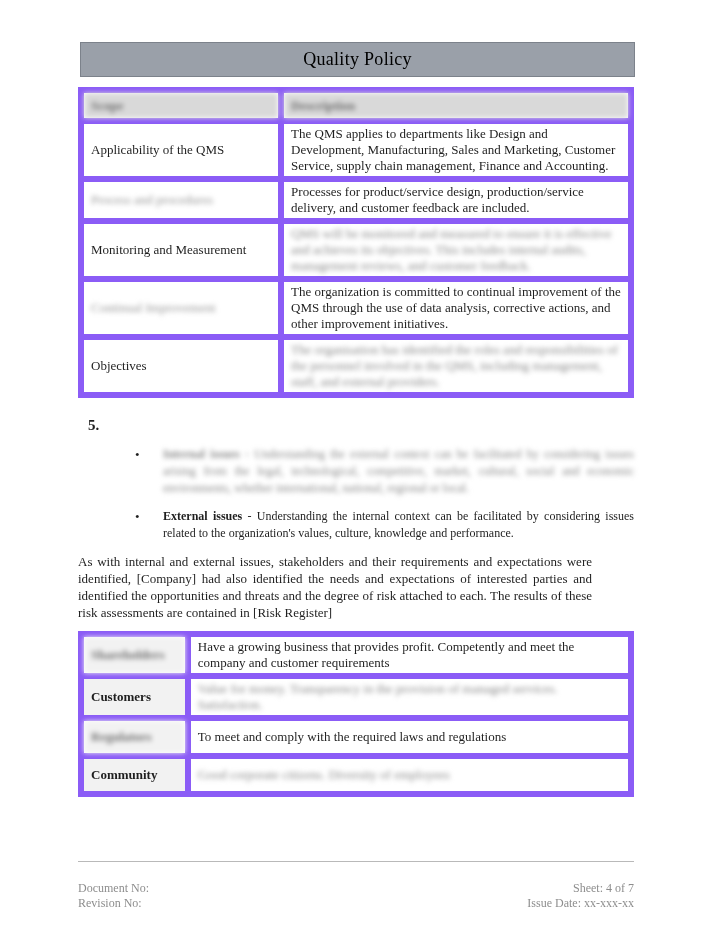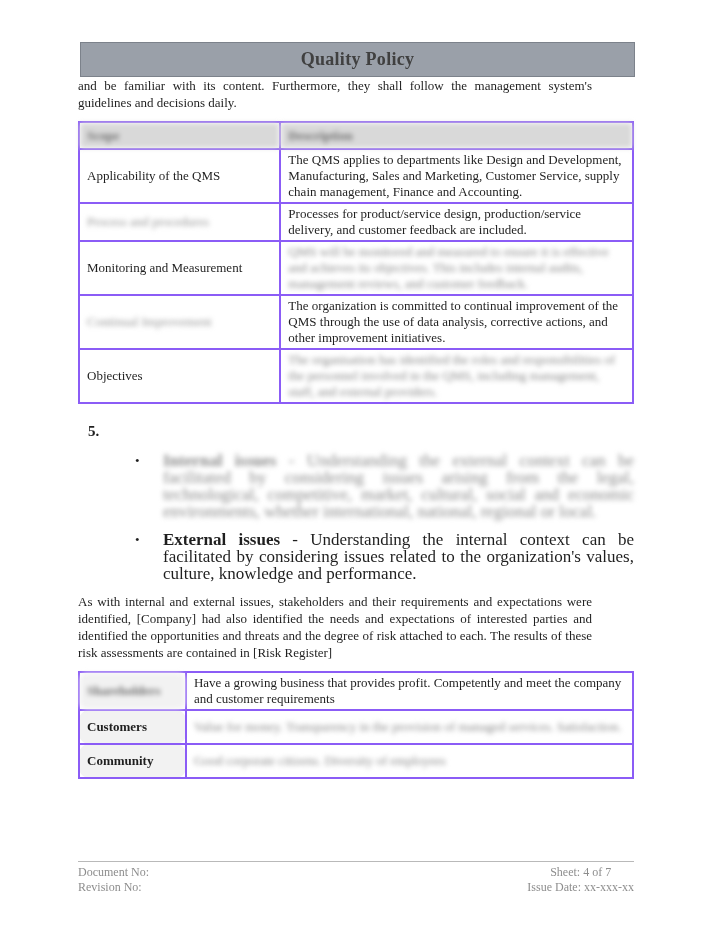--- a/index.html
+++ b/index.html
@@ -12,38 +12,38 @@
   }
   .page { position: relative; width: 720px; height: 930px; background: #fff; }
 
   
   .banner {
     position: absolute; left: 80px; top: 42px; width: 553px; height: 33px;
     background: #9aa0a9; border: 1px solid #7c828b;
     display: flex; align-items: center; justify-content: center;
   }
   .banner h1 {
-    margin: 15px; font-size: 18px; font-weight: bold; color: #404040;
+    margin: 15px; font-size: 18px; font-weight: normal; color: #000000;
     letter-spacing: 0.3px;
   }
 
   .flow { position: absolute; left: 78px; top: 77px; width: 556px; }
 
   p.para {
     margin: 0; font-size: 13px; line-height: 17px; text-align: justify;
   }
   .intro { margin: 18px 0 0 42px; width: 514px; }
 
   
   table.tbl {
     border-collapse: collapse; width: 556px; margin-top: 10px;
     font-size: 13px; line-height: 16px;
   }
   table.tbl td {
-    border: 2px solid #8b5cf6; padding: 2px 7px; vertical-align: middle;
+    border: 6px solid #8b5cf6; padding: 2px 7px; vertical-align: middle;
   }
   table.tbl { border: 2px solid #1c1c1c; }
   .scope col.c1 { width: 202px; } .scope col.c2 { width: 354px; }
   .scope tr.head td { background: #d9d9d9; height: 21px; }
   .stake col.c1 { width: 107px; } .stake col.c2 { width: 449px; }
   .stake td { height: 28px; }
   .stake td.lbl { background: #f2f2f2; font-weight: bold; border-radius: 10px; }
 
   .bold { font-weight: bold; }
 
@@ -55,45 +55,44 @@
   
   .sec-heading {
     display: flex; margin-top: 18px; font-size: 15px; font-weight: bold;
     line-height: 19px;
   }
   .sec-heading .num { margin-left: 10px; width: 34px; }
   .bullets { margin-top: 11px; }
   .bullet { display: flex; margin: 0 0 11px 57px; }
   .bullet .dot { width: 28px; font-size: 13px; line-height: 17px; }
   .bullet .btxt {
-    width: 471px; font-size: 17px; line-height: 17px; text-align: justify;
+    width: 471px; font-size: 12px; line-height: 17px; text-align: justify;
   }
   .body-para { margin: 12px 0 0 42px; width: 514px; }
 
   
   .footer {
     position: absolute; left: 78px; top: 861px; width: 556px;
-    border-top: 1px solid #b9b9b9; padding-top: 3px;
+    border-top: 1px solid #b9b9b9; padding-top: 19px;
     display: flex; justify-content: space-between;
     font-size: 12px; line-height: 15px; color: #8d8d8d;
   }
-  .footer .fr { text-align: center; }
+  .footer .fr { text-align: right; }
 </style>
 </head>
 <body>
 
 <div class="page">
 
   <header class="banner">
     <h1>Quality Policy</h1>
   </header>
 
   <div class="flow">
 
-    <p class="para intro">and be familiar with its content. Furthermore, they shall follow the management system's guidelines and decisions daily.</p>
 
     <table class="tbl scope">
       <colgroup>
           <col class="c1">
           <col class="c2">
         </colgroup>
       <tbody>
           <tr class="head">
         <td class="bold blur-dark">Scope</td>
         <td class="bold blur-dark">Description</td>
@@ -146,20 +145,24 @@
       <tbody>
           <tr>
         <td class="lbl blur-dark">Shareholders</td>
         <td>Have a growing business that provides profit. Competently and meet the company and customer requirements</td>
       </tr>
       <tr>
         <td class="lbl">Customers</td>
         <td class="blur">Value for money. Transparency in the provision of managed services. Satisfaction.</td>
       </tr>
       <tr>
+        <td class="lbl blur-dark">Regulators</td>
+        <td>To meet and comply with the required laws and regulations</td>
+      </tr>
+      <tr>
         <td class="lbl">Community</td>
         <td class="blur">Good corporate citizens. Diversity of employees</td>
       </tr>
     </tbody>
       </table>
 
   </div>
 
   <footer class="footer">
     <div class="fl">

